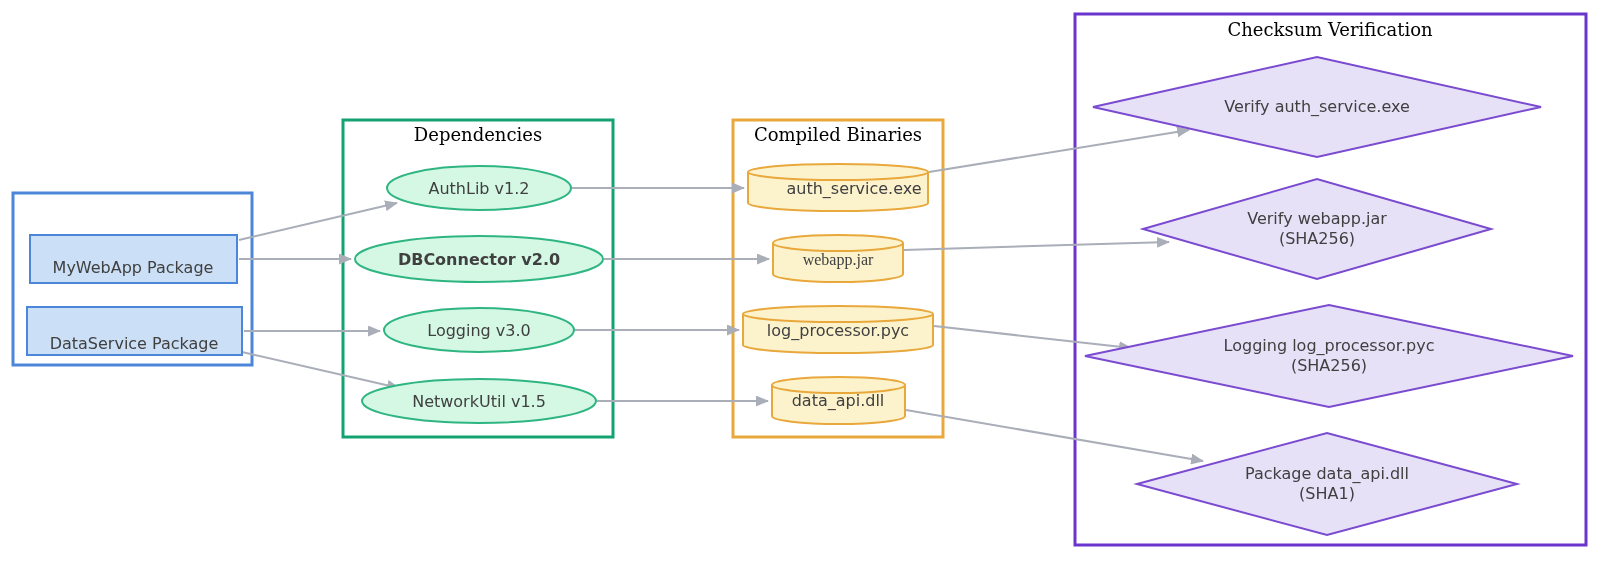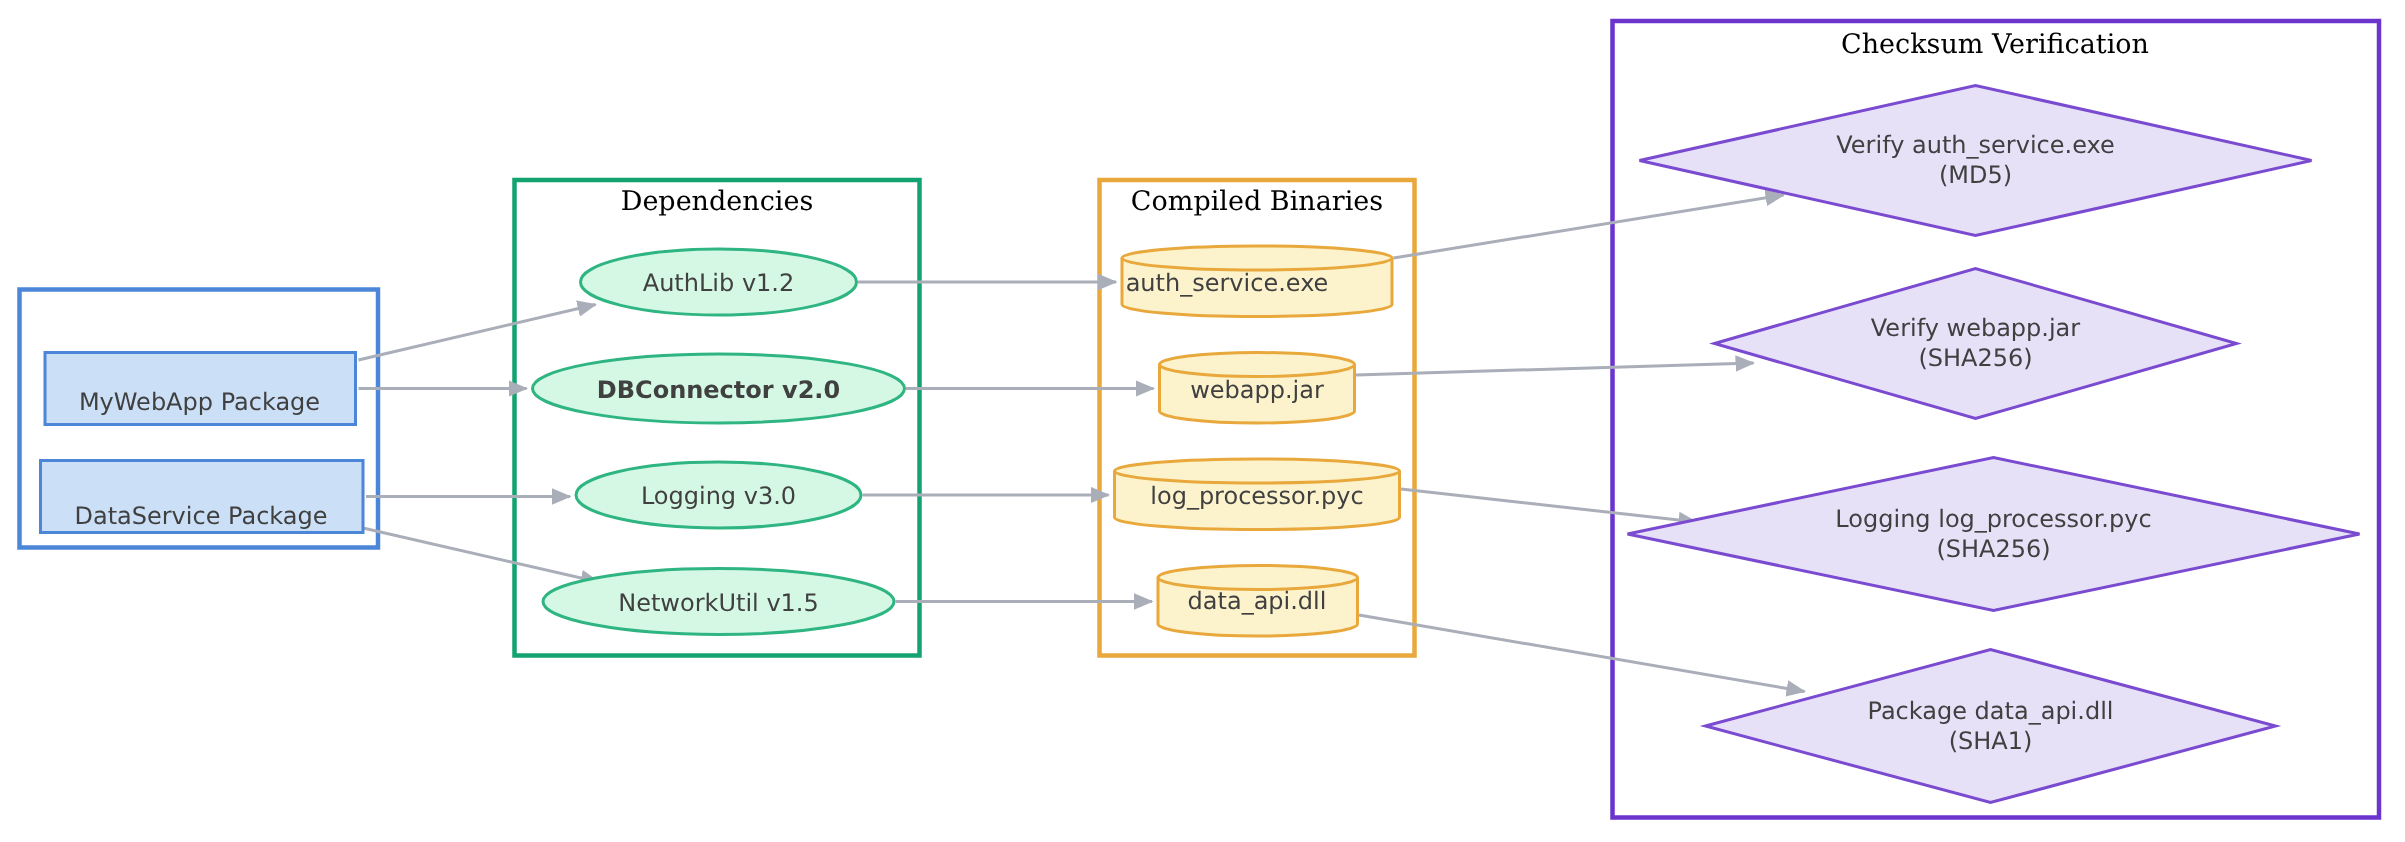--- a/index.html
+++ b/index.html
@@ -100,28 +100,27 @@
   <div class="cluster-title" style="left:1330px;top:19px;">Checksum Verification</div>
 
   <div class="label" style="left:133px;top:268px;">MyWebApp Package</div>
   <div class="label" style="left:134px;top:332px;margin-top:12px;">DataService Package</div>
 
   <div class="label" style="left:479px;top:189px;">AuthLib v1.2</div>
   <div class="label" style="left:479px;top:260px;font-weight:bold;">DBConnector v2.0</div>
   <div class="label" style="left:479px;top:331px;">Logging v3.0</div>
   <div class="label" style="left:479px;top:402px;">NetworkUtil v1.5</div>
 
-  <div class="label" style="left:818px;top:189px;">auth_service.exe</div>
-  <div class="label" style="left:838px;top:260px;">webapp.jar</div>
+  <div class="label" style="left:854px;top:189px;">auth_service.exe</div>
+  <div class="label" style="left:838px;top:260px;font-family:Liberation Serif, serif;">webapp.jar</div>
   <div class="label" style="left:838px;top:331px;">log_processor.pyc</div>
   <div class="label" style="left:838px;top:401px;">data_api.dll</div>
 
   <div class="label diamond-label" style="left:1317px;top:107px;">
     <span>Verify auth_service.exe</span>
-    <span class="sub">(MD5)</span>
   </div>
   <div class="label diamond-label" style="left:1317px;top:229px;">
     <span>Verify webapp.jar</span>
     <span class="sub">(SHA256)</span>
   </div>
   <div class="label diamond-label" style="left:1329px;top:356px;">
     <span>Logging log_processor.pyc</span>
     <span class="sub">(SHA256)</span>
   </div>
   <div class="label diamond-label" style="left:1327px;top:484px;">

